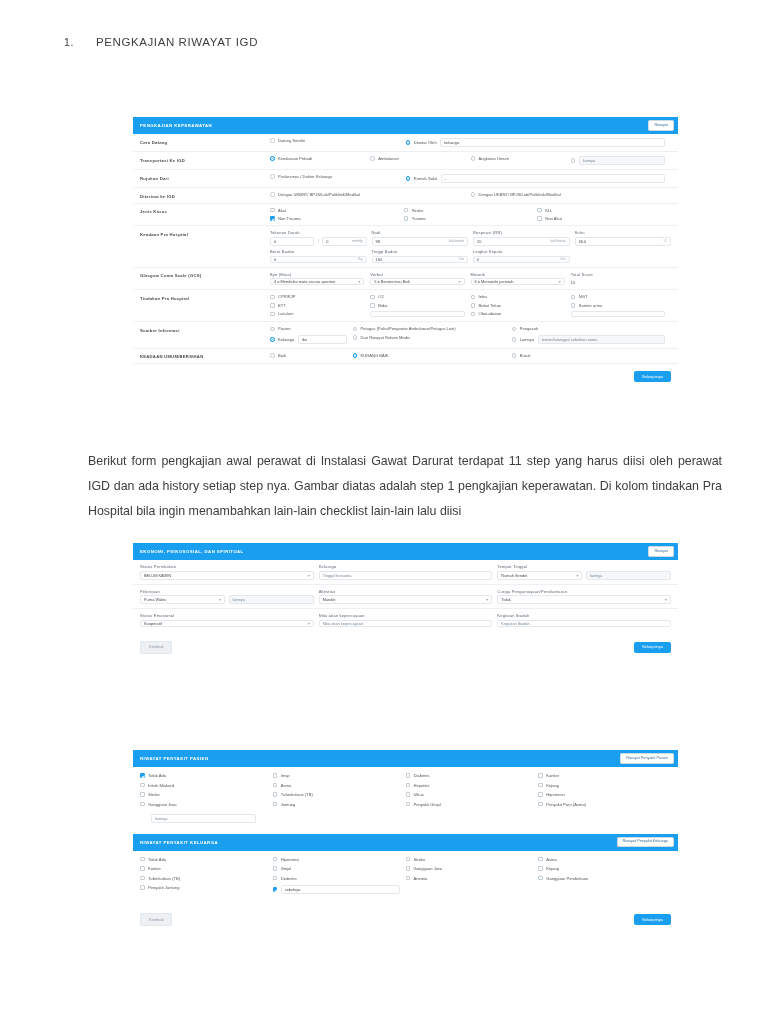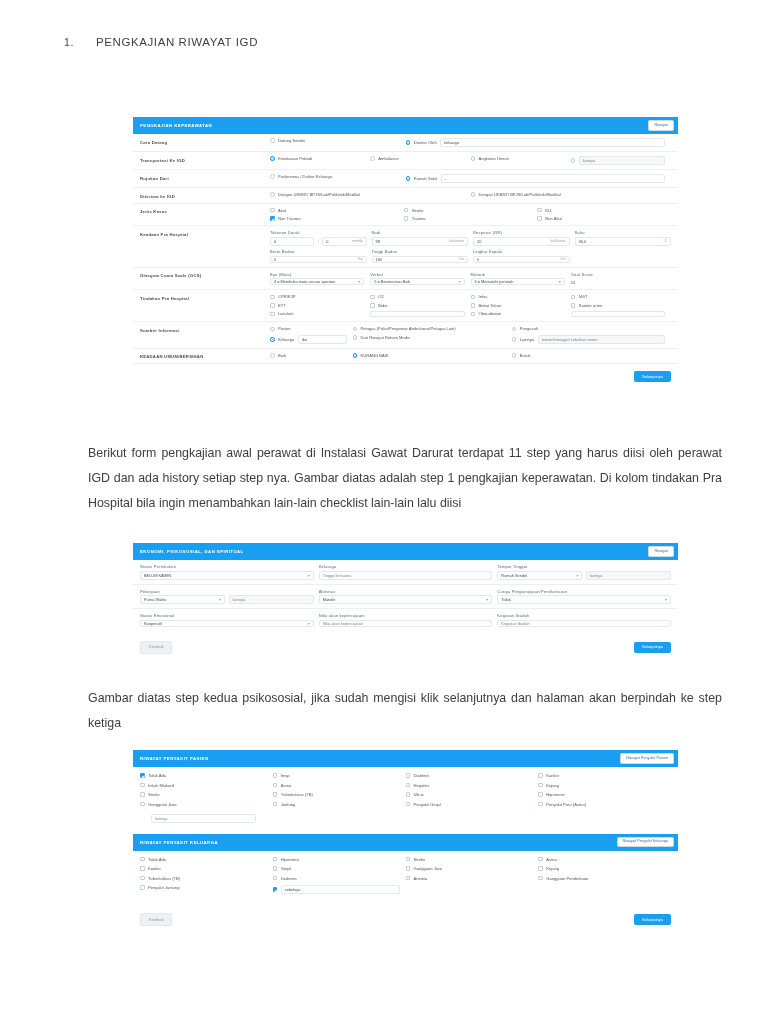--- a/index.html
+++ b/index.html
@@ -19,20 +19,21 @@
     display: flex; align-items: baseline; gap: 22px;
     font-size: 11.5px; letter-spacing: .6px; color: #3f3f3f;
   }
   .doc-heading .num { font-size: 10.5px; }
 
   
   .para {
     position: absolute; left: 88px; width: 634px;
     font-size: 12.4px; line-height: 25px; color: #3d3d3d;
     text-align: justify;
+    margin-top: 8px;
   }
   .para.p1 { top: 441px; }
   .para.p2 { top: 686px; }
 
   
   .shot {
     position: absolute;
     background: #ffffff;
     overflow: hidden;
   }
@@ -602,21 +603,20 @@
         </div>
       </div>
 
       <div class="stack-foot">
         <span class="btn-sec">Kembali</span>
         <span class="btn-prim">Selanjutnya</span>
       </div>
     </div>
   </div>
 
-  <div class="para p2">Gambar diatas step kedua psikososial, jika sudah mengisi klik selanjutnya dan halaman akan berpindah ke step ketiga</div>
 
   <div class="shot shot-3">
 
     <div class="bar">
       <span class="bar-title">RIWAYAT PENYAKIT PASIEN</span>
       <span class="bar-btn">Riwayat Penyakit Pasien</span>
     </div>
     <div class="body">
       <div class="ckgrid">
         <div class="ckcol">

